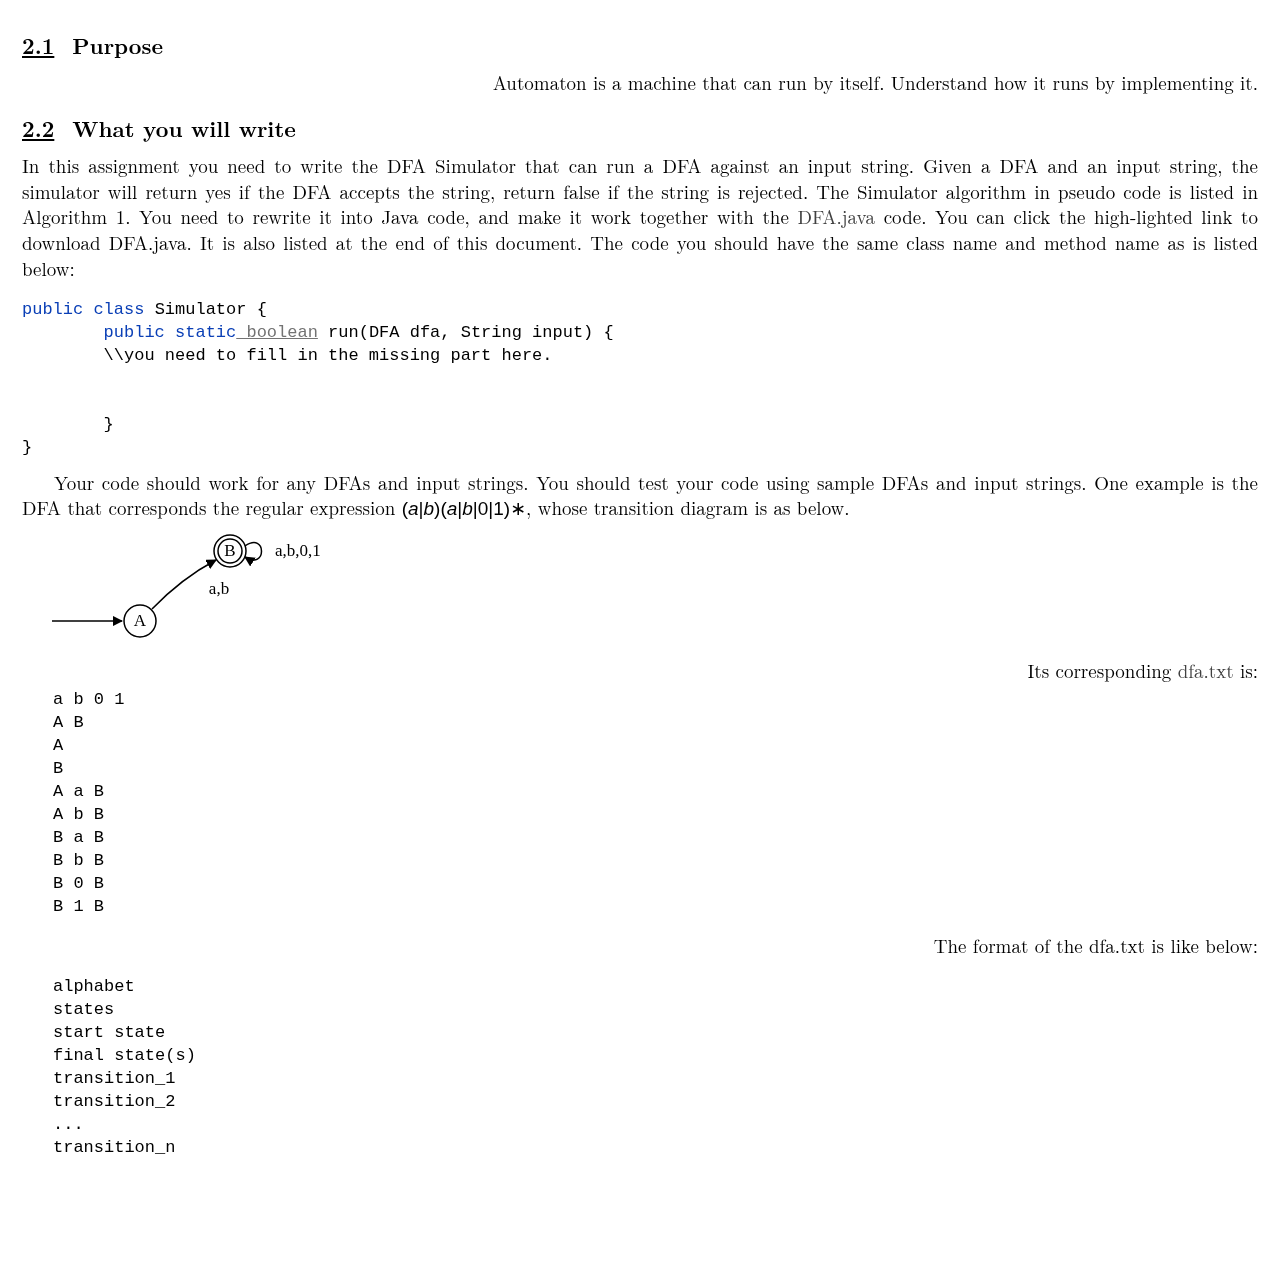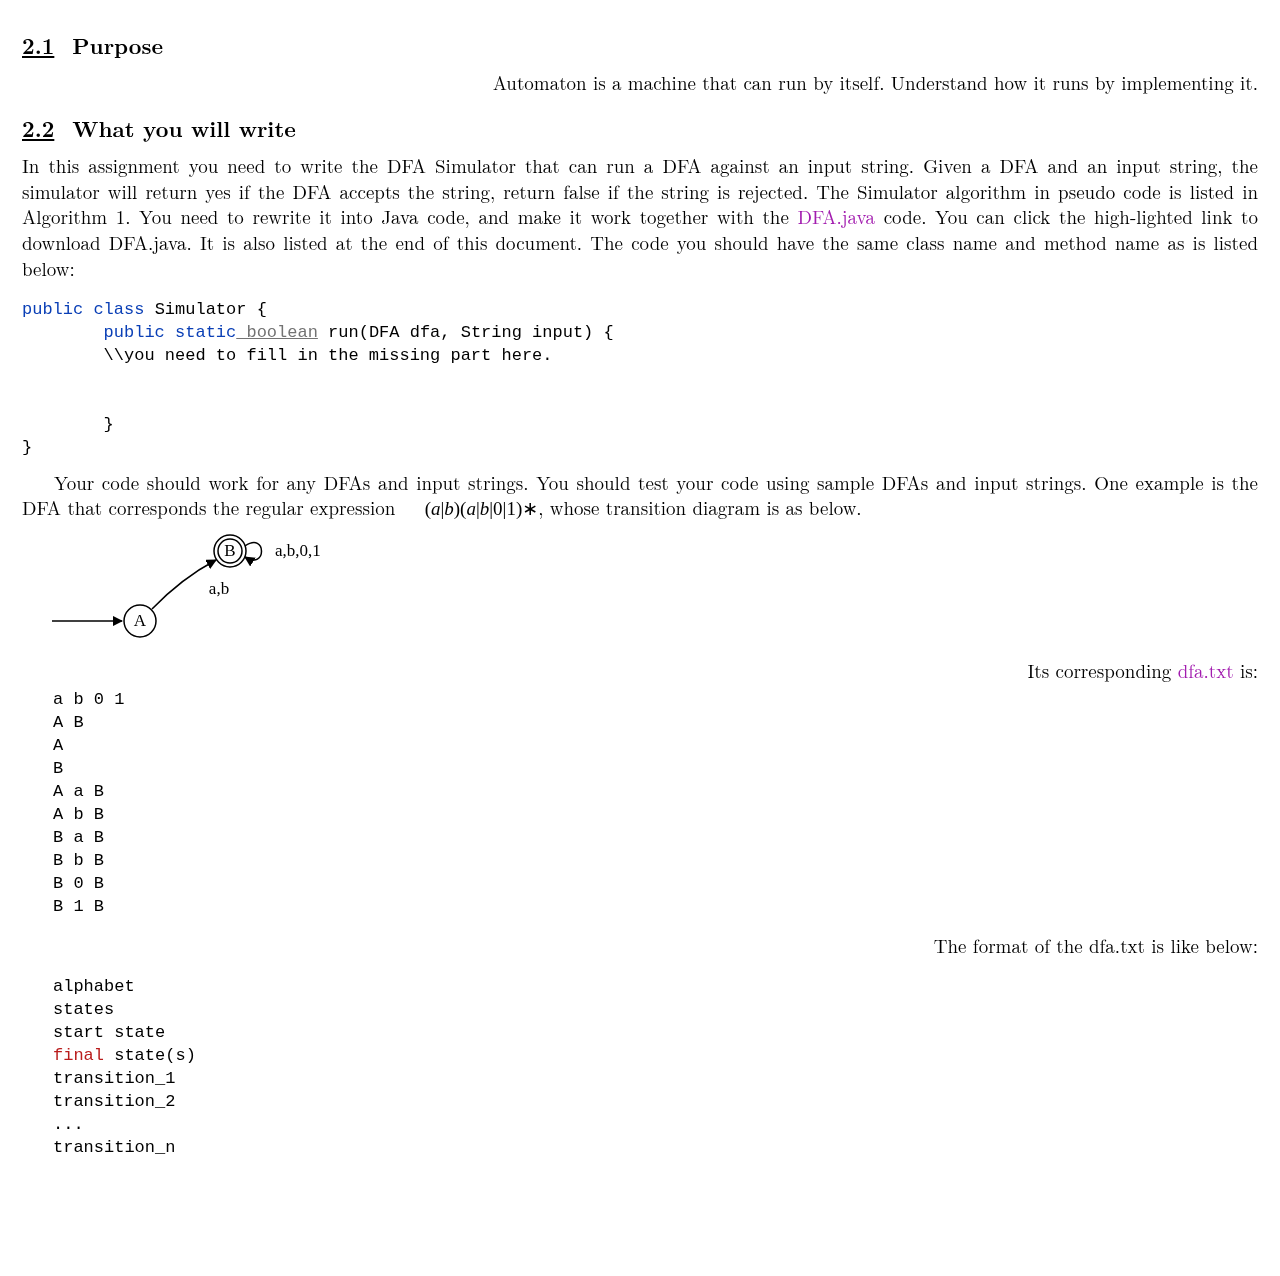--- a/index.html
+++ b/index.html
@@ -26,56 +26,55 @@
     text-decoration: underline;
   }
   .para {
     margin: 10px 0 18px 0;
     text-align: right;
   }
   .para.justify {
     text-align: justify;
   }
   .link {
-    color: #a21caf;
+    color: #404040;
     cursor: pointer;
   }
   pre.code, pre.dfa-block, pre.format-block {
     font-family: "Courier New", Courier, monospace;
     font-size: 17px;
     line-height: 1.35;
     margin: 6px 0 0 0;
     white-space: pre;
   }
   pre.dfa-block, pre.format-block {
     margin-left: 31px;
   }
   .kw-public, .kw-class, .kw-static { color: #0a3fb6; }
-  .kw-final  { color: #b91c1c; }
+  .kw-final  { color: #000000; }
   .typename  { color: #737373; text-decoration: underline; }
 
   .svg-holder {
     display: block;
     margin: 4px 0 0 0;
   }
 
   .indent-para {
     margin: 10px 0 4px 0;
     text-align: justify;
     text-indent: 32px;
   }
 
   .after-svg {
     margin: 6px 0 4px 0;
   }
 
   .regex {
     font-style: italic;
-    font-family: Liberation Serif, serif;
-    margin-left: 23px;
+    font-family: Liberation Sans, sans-serif;
   }
   .regex .op { font-style: normal; }
 </style>
 </head>
 <body>
 
 <div class="section-head">
   <span class="num">2.1</span><span>Purpose</span>
 </div>
 <div class="para">Automaton is a machine that can run by itself. Understand how it runs by implementing it.</div>

